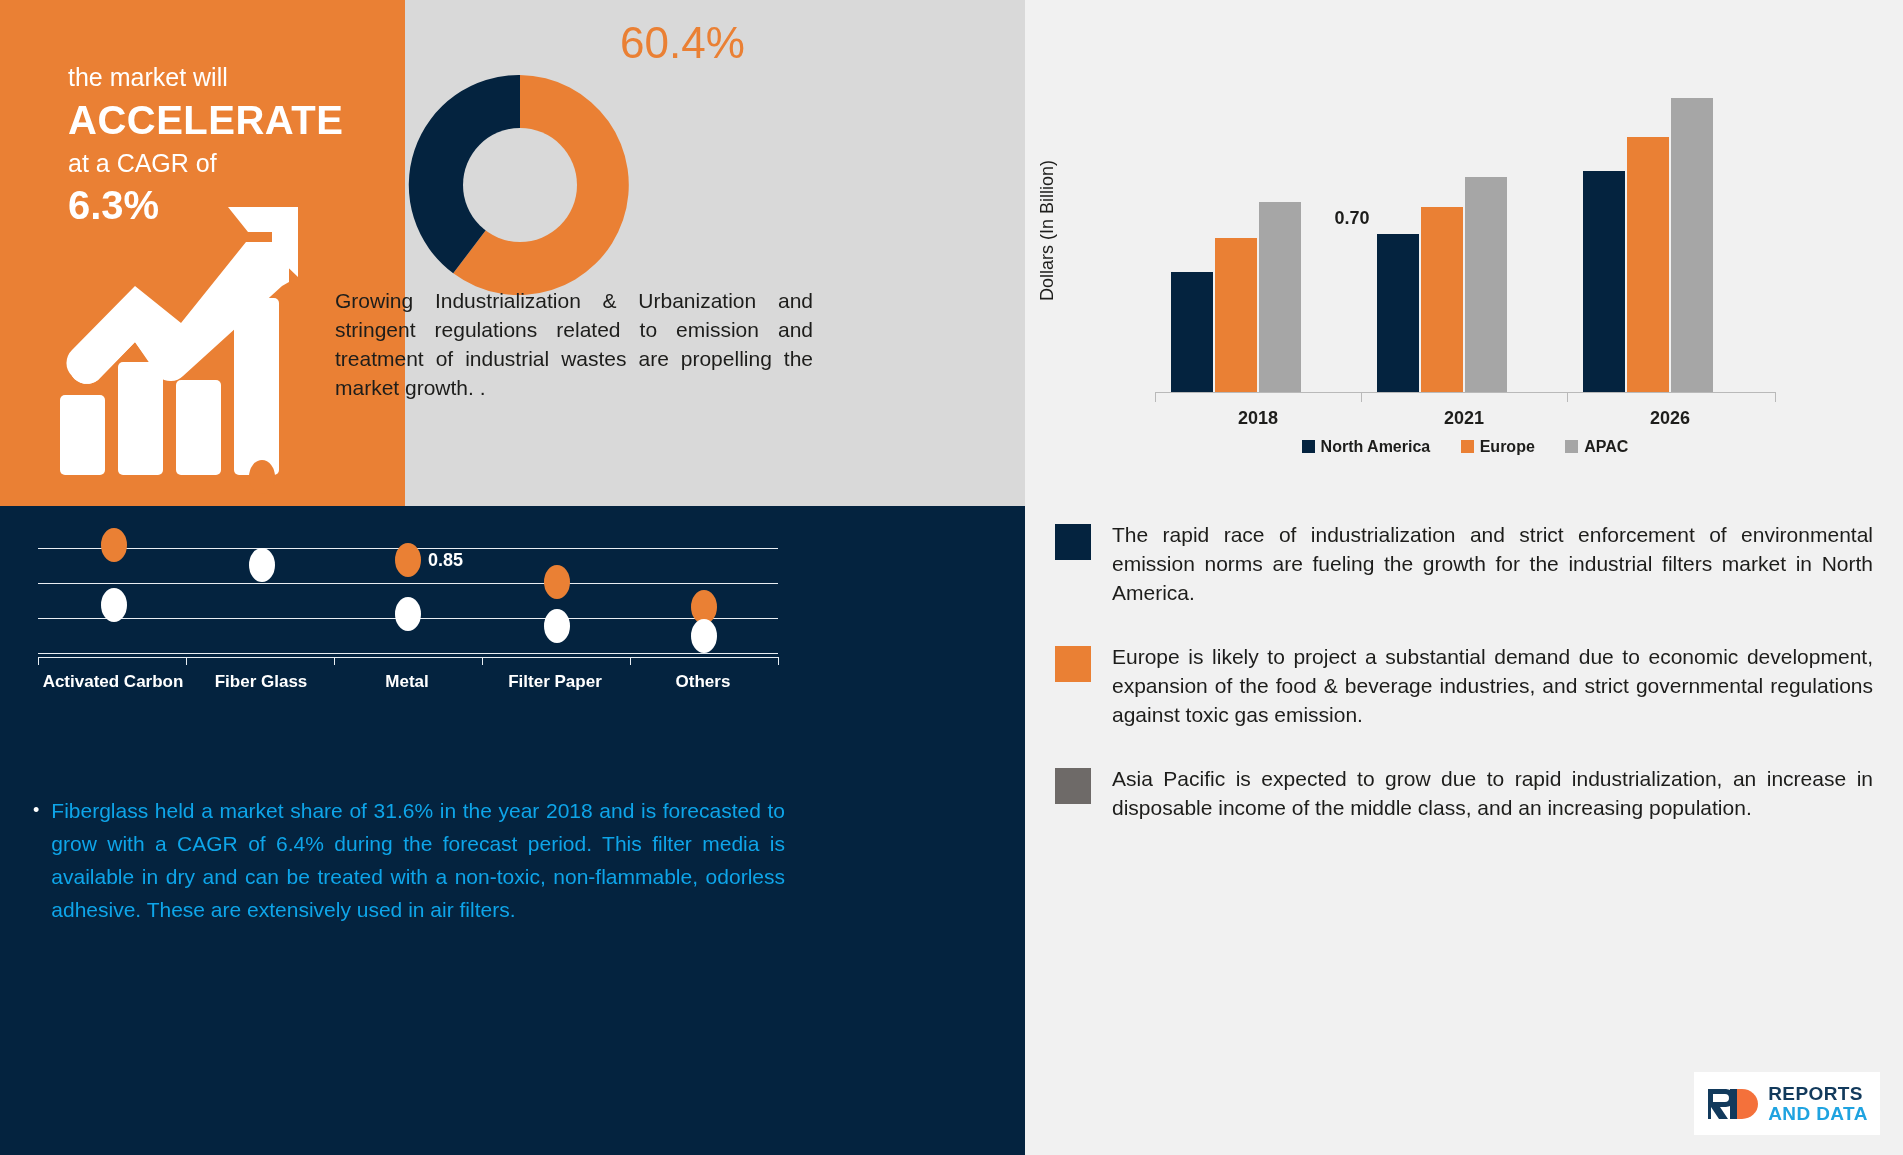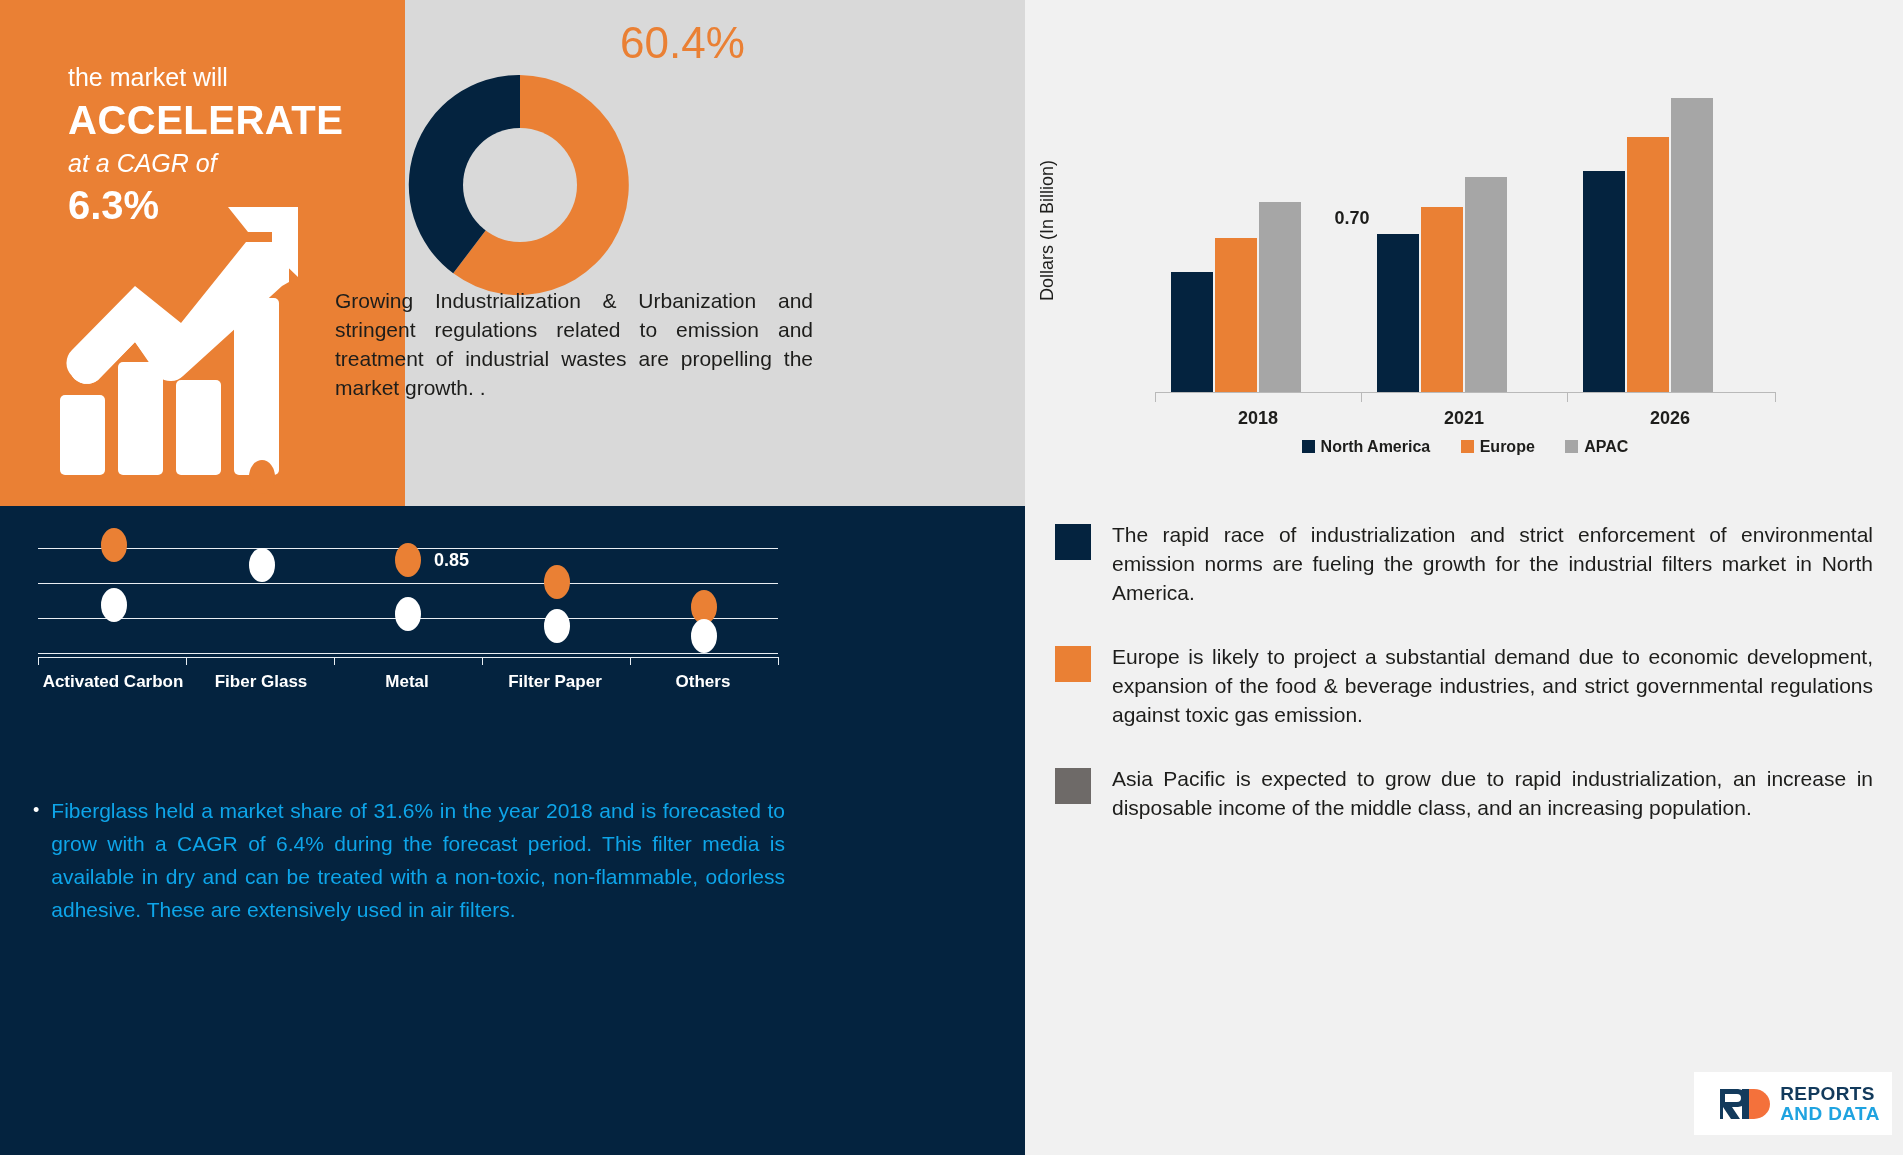--- a/index.html
+++ b/index.html
@@ -8,42 +8,42 @@
 
   
   #left-col{position:absolute;left:0;top:0;width:1025px;height:1155px;}
 
   
   #cagr-panel{position:absolute;left:0;top:0;width:405px;height:506px;background:#ea8034;}
   #cagr-text{position:absolute;left:68px;top:60px;width:300px;color:#ffffff;}
   #cagr-text .l1{font-size:25px;line-height:34px;font-weight:400;}
   #cagr-text .l2{font-size:25px;line-height:34px;font-weight:400;}
   #cagr-text .l3{font-size:40px;line-height:52px;font-weight:bold;letter-spacing:.5px;}
-  #cagr-text .l4{font-size:25px;line-height:34px;font-weight:400;font-style:italic;}
+  #cagr-text .l4{font-size:25px;line-height:34px;font-weight:400;}
   #cagr-text .l5{font-size:40px;line-height:50px;font-weight:bold;}
   #growth-icon{position:absolute;left:50px;top:190px;width:260px;height:290px;}
 
   
   #donut-panel{position:absolute;left:405px;top:0;width:620px;height:506px;background:#d9d9d9;}
   #donut-wrap{position:absolute;left:-15px;top:50px;width:260px;height:270px;}
   #donut-callout{position:absolute;left:215px;top:14px;width:400px;}
   #donut-callout .pct{font-size:44px;color:#ea8034;line-height:58px;font-weight:400;}
   #donut-callout .desc{font-size:26px;color:#1d1d1b;line-height:33px;}
   #donut-note{position:absolute;left:-70px;top:286px;width:478px;font-size:21px;line-height:29px;
     color:#1d1d1b;text-align:justify;}
 
   
   #dot-panel{position:absolute;left:0;top:506px;width:1025px;height:649px;background:#04233f;}
   #dotplot{position:absolute;left:38px;top:16px;width:740px;height:245px;}
   .gridline{position:absolute;left:0;width:740px;height:1px;background:#e9eef3;}
   .dot{position:absolute;width:26px;height:34px;border-radius:50%;transform:translate(-50%,-50%);}
   .dot.y2026{background:#ea8034;}
   .dot.y2017{background:#ffffff;}
   .dot-label{position:absolute;color:#ffffff;font-size:18px;font-weight:bold;
-    transform:translateY(-50%);margin-left:6px;}
+    transform:translateY(-50%);}
   #dot-axis-line{position:absolute;left:38px;top:151px;width:740px;height:1px;background:#e9eef3;}
   .dot-tick{position:absolute;top:151px;width:1px;height:8px;background:#e9eef3;}
   #dot-cats{position:absolute;left:38px;top:166px;width:740px;height:26px;}
   .dot-cat{position:absolute;color:#ffffff;font-size:17px;font-weight:bold;
     text-align:center;transform:translateX(-50%);white-space:nowrap;}
   #dot-legend{position:absolute;left:38px;top:205px;width:740px;text-align:center;}
   #dot-legend .li{display:inline-block;margin:0 32px;color:#ffffff;font-size:18px;font-weight:bold;}
   #dot-legend .swatch{display:inline-block;width:15px;height:15px;border-radius:50%;
     margin-right:7px;vertical-align:-2px;}
   #bullet-left{position:absolute;left:33px;top:288px;width:752px;display:flex;}
@@ -74,21 +74,21 @@
   #bar-legend .swatch{display:inline-block;width:13px;height:13px;margin-right:6px;vertical-align:-1px;}
 
   
   #region-notes{position:absolute;left:30px;top:520px;width:818px;}
   .region-note{display:flex;margin-bottom:35px;}
   .region-note .sq{flex:0 0 auto;width:36px;height:36px;margin-right:21px;margin-top:4px;}
   .region-note .body{font-size:21px;line-height:29px;color:#1d1d1b;text-align:justify;}
 
   
   #logo{position:absolute;left:1694px;top:1072px;width:186px;height:63px;background:#ffffff;
-    display:flex;align-items:center;justify-content:center;padding-left:12px;}
+    display:flex;align-items:center;justify-content:center;}
   #logo-mark{position:relative;width:56px;height:34px;margin-right:6px;}
   #logo-words{line-height:1;}
   #logo-words .w1{font-size:19px;font-weight:bold;color:#123a5c;letter-spacing:.4px;display:block;}
   #logo-words .w2{font-size:19px;font-weight:bold;color:#1fa3e0;letter-spacing:.4px;display:block;margin-top:1px;}
 </style>
 </head>
 <body>
 
 <div id="root">
 

